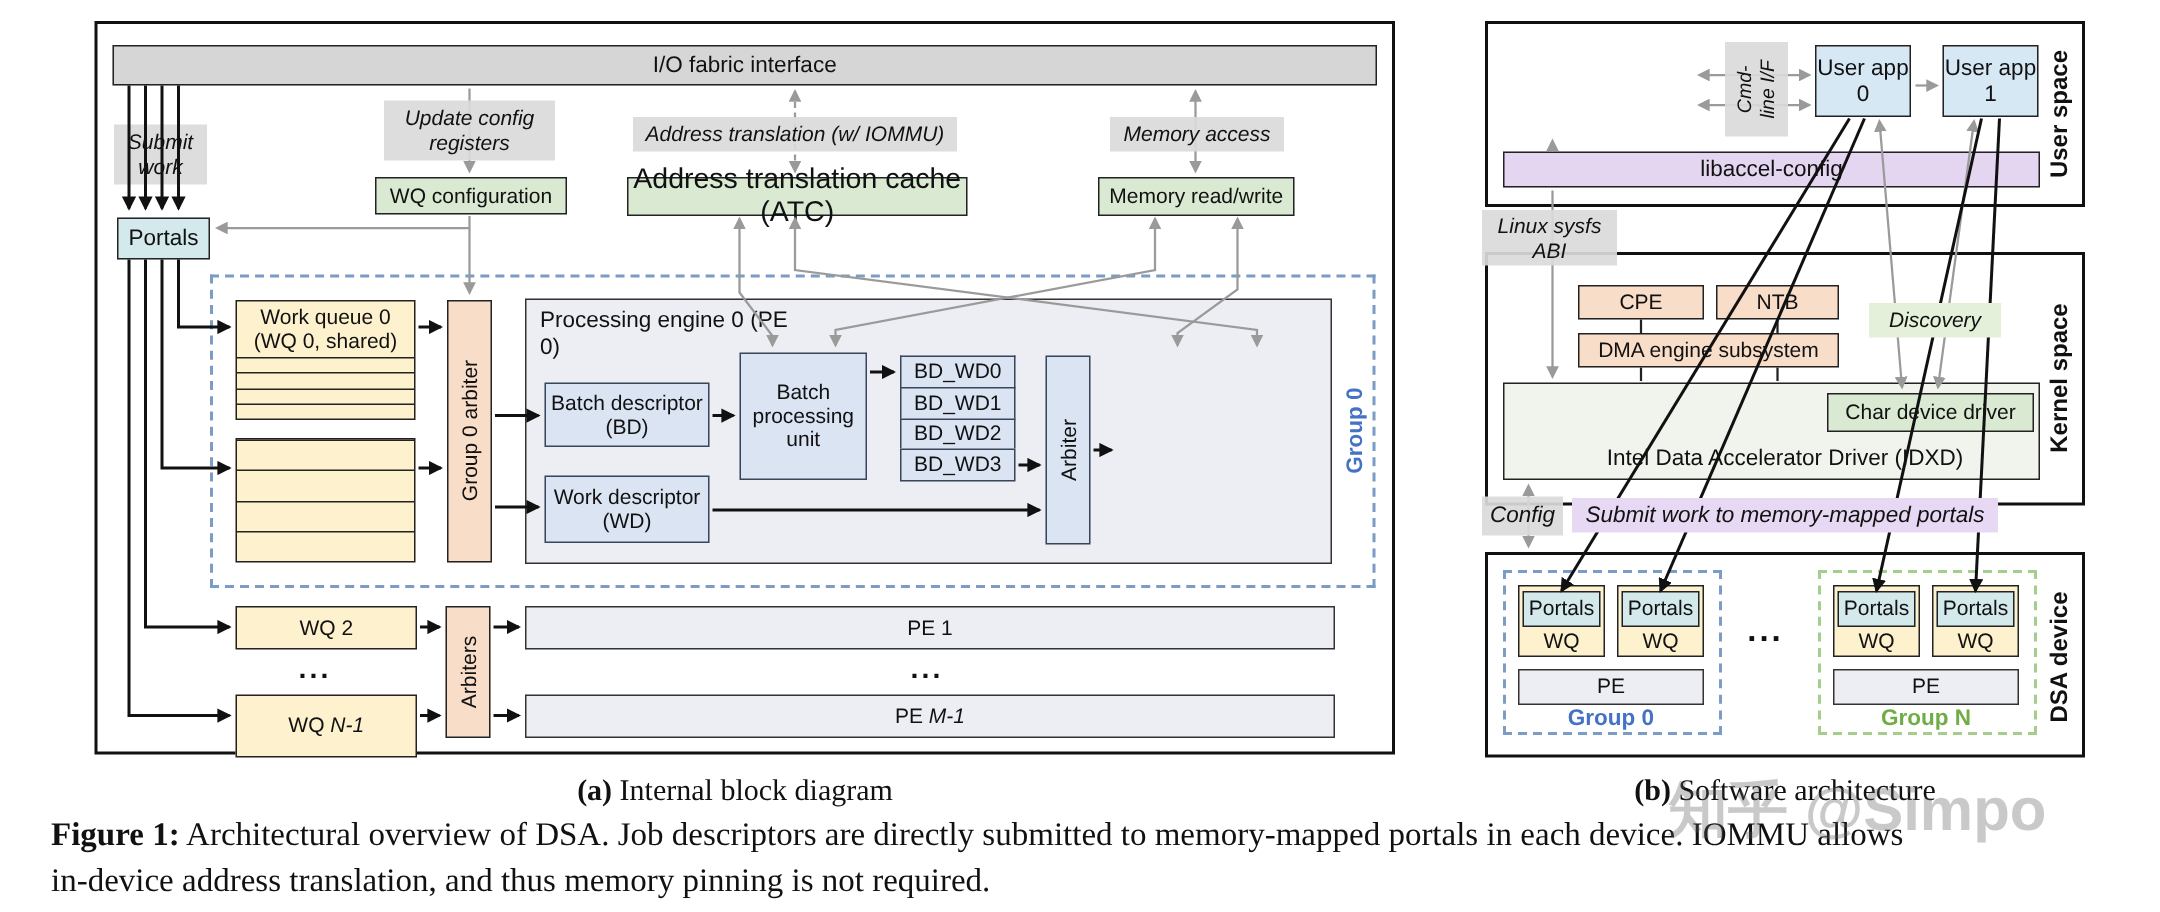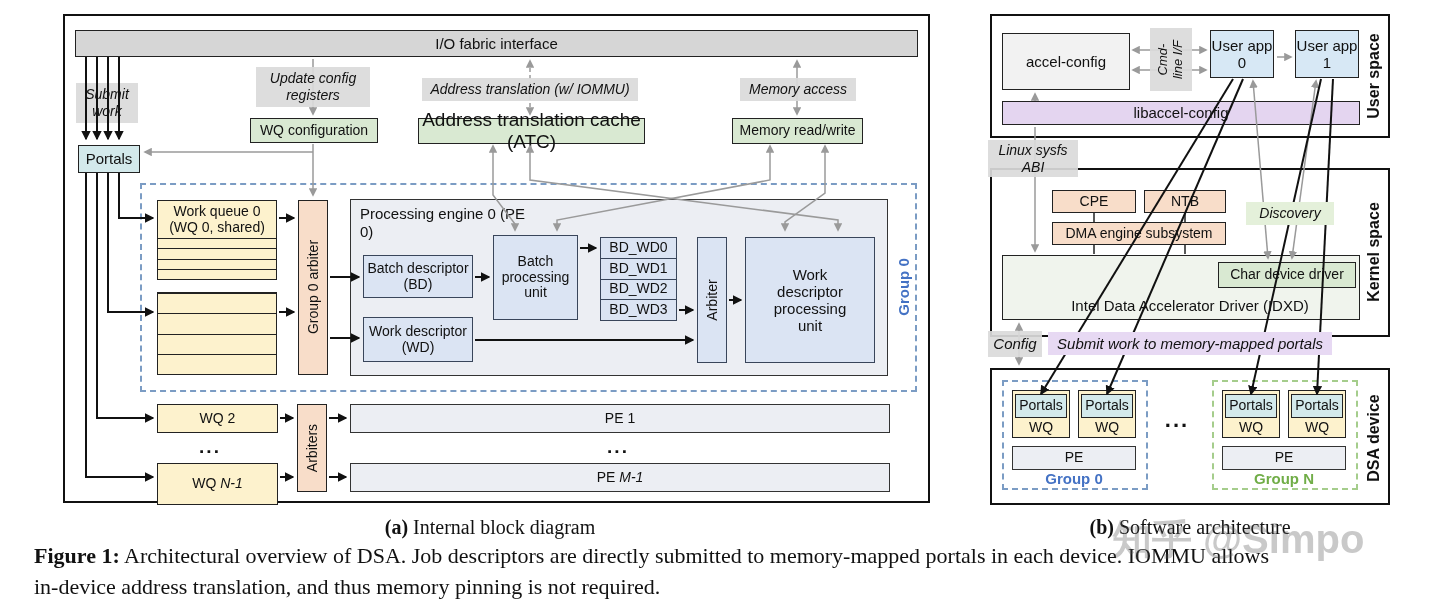--- a/index.html
+++ b/index.html
@@ -132,23 +132,20 @@
     <div class="box c-blue" style="flex:1;">
         <span>BD_WD3</span>
       </div>
   </div>
 
   <div class="abs box c-blue" style="left:697px;top:237px;width:30px;height:126px;"></div>
   <div class="vtext" style="left:652px;top:290px;width:120px;height:20px;font-size:14px;">
     <span>Arbiter</span>
   </div>
 
-  <div class="abs box c-blue" style="left:745px;top:237px;width:130px;height:126px;font-size:15px;padding:0 20px;">
-    <span>Work descriptor processing unit</span>
-  </div>
 
   <div class="abs box c-yellow" style="left:157px;top:404px;width:121px;height:29px;">
     <span>WQ 2</span>
   </div>
   <div class="abs dots" style="left:185px;top:437px;width:50px;height:20px;">
     <span>...</span>
   </div>
   <div class="abs box c-yellow" style="left:157px;top:463px;width:121px;height:42px;">
     <span><span>WQ </span><i>N-1</i></span>
   </div>
@@ -163,23 +160,20 @@
   </div>
   <div class="abs dots" style="left:593px;top:437px;width:50px;height:20px;">
     <span>...</span>
   </div>
   <div class="abs box c-pe" style="left:350px;top:463px;width:540px;height:29px;">
     <span><span>PE </span><i>M-1</i></span>
   </div>
 
   <div class="abs frame" style="left:990px;top:14px;width:400px;height:124px;"></div>
 
-  <div class="abs box" style="left:1002px;top:33px;width:128px;height:57px;background:#f2f2f2;font-size:15px;">
-    <span>accel-config</span>
-  </div>
 
   <div class="abs gray-label" style="left:1150px;top:28px;width:42px;height:63px;">
     <div class="vtext" style="position:static;transform:rotate(-90deg);width:80px;white-space:normal;text-align:center;font-size:13px;line-height:1.12;">
       <span>Cmd-line I/F</span>
     </div>
   </div>
 
   <div class="abs box" style="left:1210px;top:30px;width:64px;height:48px;background:#d7e8f5;font-size:15px;">
     <span>User app 0</span>
   </div>

